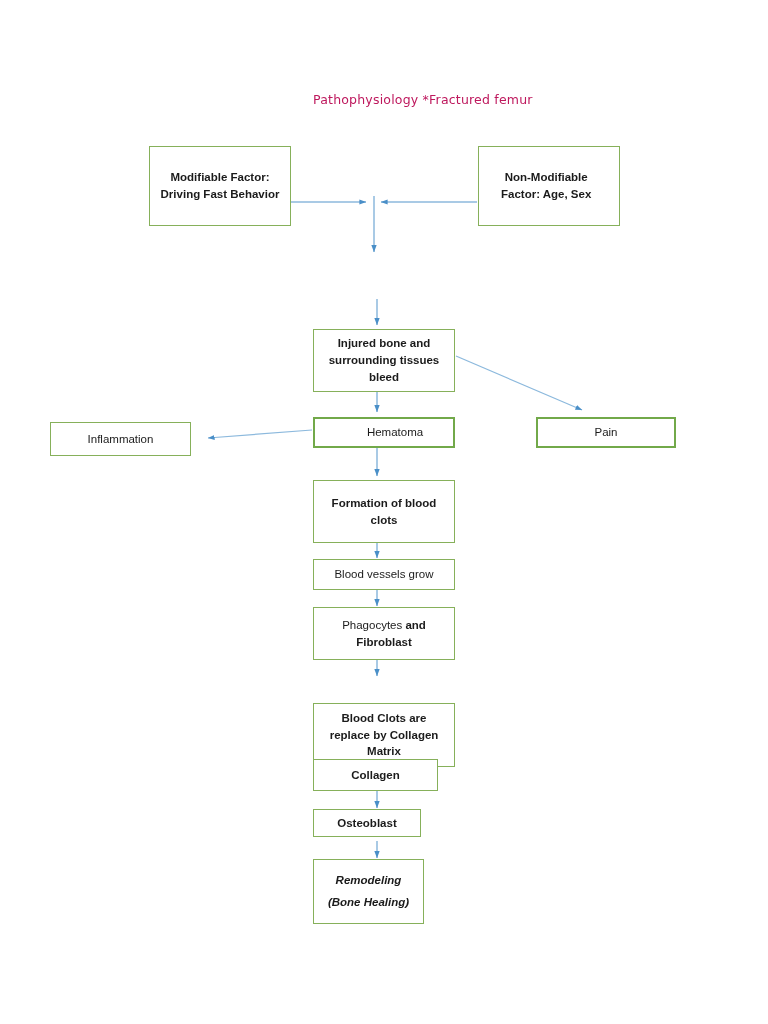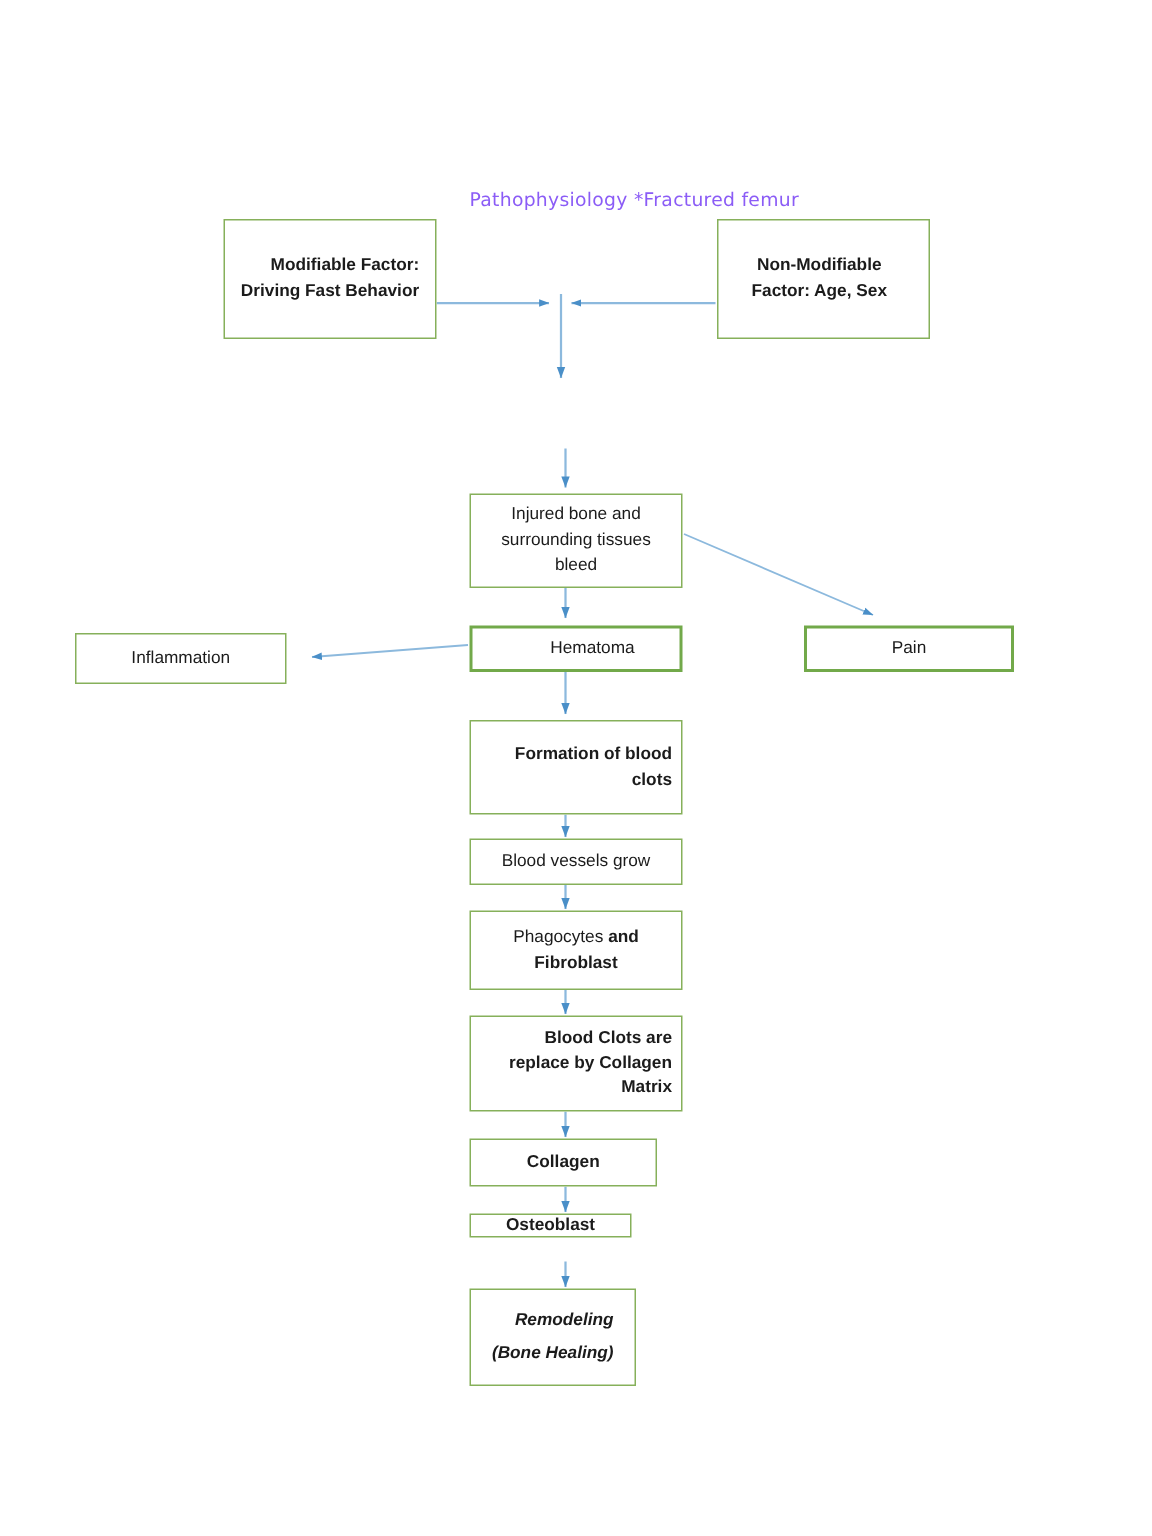--- a/index.html
+++ b/index.html
@@ -27,25 +27,24 @@
     top: 0;
     width: 768px;
     height: 1024px;
     pointer-events: none;
   }
   .title {
     position: absolute;
     left: 313px;
     top: 92px;
     font-size: 12.5px;
-    color: #8b5cf6;
+    color: #be185d;
     letter-spacing: 0.2px;
     white-space: nowrap;
     font-family: "DejaVu Sans", sans-serif;
-    margin-top: 33px;
   }
   .node {
     position: absolute;
     box-sizing: border-box;
     background: #ffffff;
     border: 1px solid #86b05a;
     display: flex;
     align-items: center;
     justify-content: center;
     text-align: center;
@@ -53,21 +52,20 @@
     line-height: 1.45;
     color: #1b1b1b;
     padding: 2px 6px;
   }
   .node.thick {
     border-width: 2px;
     border-color: #72a94a;
   }
   .node.bold {
     font-weight: bold;
-    text-align: right;
   }
   .node.left {
     justify-content: flex-start;
     text-align: center;
     padding-left: 22px;
   }
   .node .ln {
     display: block;
     white-space: nowrap;
   }
@@ -166,21 +164,21 @@
   </div>
 
   <div class="node bold left" style="left:478px; top:146px; width:142px; height:80px;">
     <div>
       <span class="ln">Non-Modifiable</span>
       <span class="ln">Factor: Age, Sex</span>
     </div>
   </div>
 
 
-  <div class="node" style="left:313px; top:329px; width:142px; height:63px;">
+  <div class="node" style="left:313px; top:329px; width:142px; height:63px;font-weight:bold;">
     <span class="wrapln">Injured bone and surrounding tissues bleed</span>
   </div>
 
   <div class="node" style="left:50px; top:422px; width:141px; height:34px;">
     <span class="wrapln">Inflammation</span>
   </div>
 
   <div class="node thick" style="left:313px; top:417px; width:142px; height:31px;padding-left:28px;">
     <span class="wrapln">Hematoma</span>
   </div>
@@ -196,29 +194,29 @@
   <div class="node" style="left:313px; top:559px; width:142px; height:31px;">
     <span class="wrapln">Blood vessels grow</span>
   </div>
 
   <div class="node" style="left:313px; top:607px; width:142px; height:53px;">
     <span class="wrapln">
       <span class="mix-reg">Phagocytes </span><span class="mix-bold">and Fibroblast</span>
     </span>
   </div>
 
-  <div class="node bold" style="left:313px; top:677px; width:142px; height:64px;">
+  <div class="node bold" style="left:313px; top:703px; width:142px; height:64px;">
     <span class="wrapln">Blood Clots are replace by Collagen Matrix</span>
   </div>
 
   <div class="node bold" style="left:313px; top:759px; width:125px; height:32px;">
     <span class="wrapln">Collagen</span>
   </div>
 
-  <div class="node bold" style="left:313px; top:809px; width:108px; height:16px;">
+  <div class="node bold" style="left:313px; top:809px; width:108px; height:28px;">
     <span class="wrapln">Osteoblast</span>
   </div>
 
   <div class="node bold spaced" style="left:313px; top:859px; width:111px; height:65px;font-style:italic;">
     <div>
       <span class="ln">Remodeling</span>
       <span class="ln">(Bone Healing)</span>
     </div>
   </div>
 

